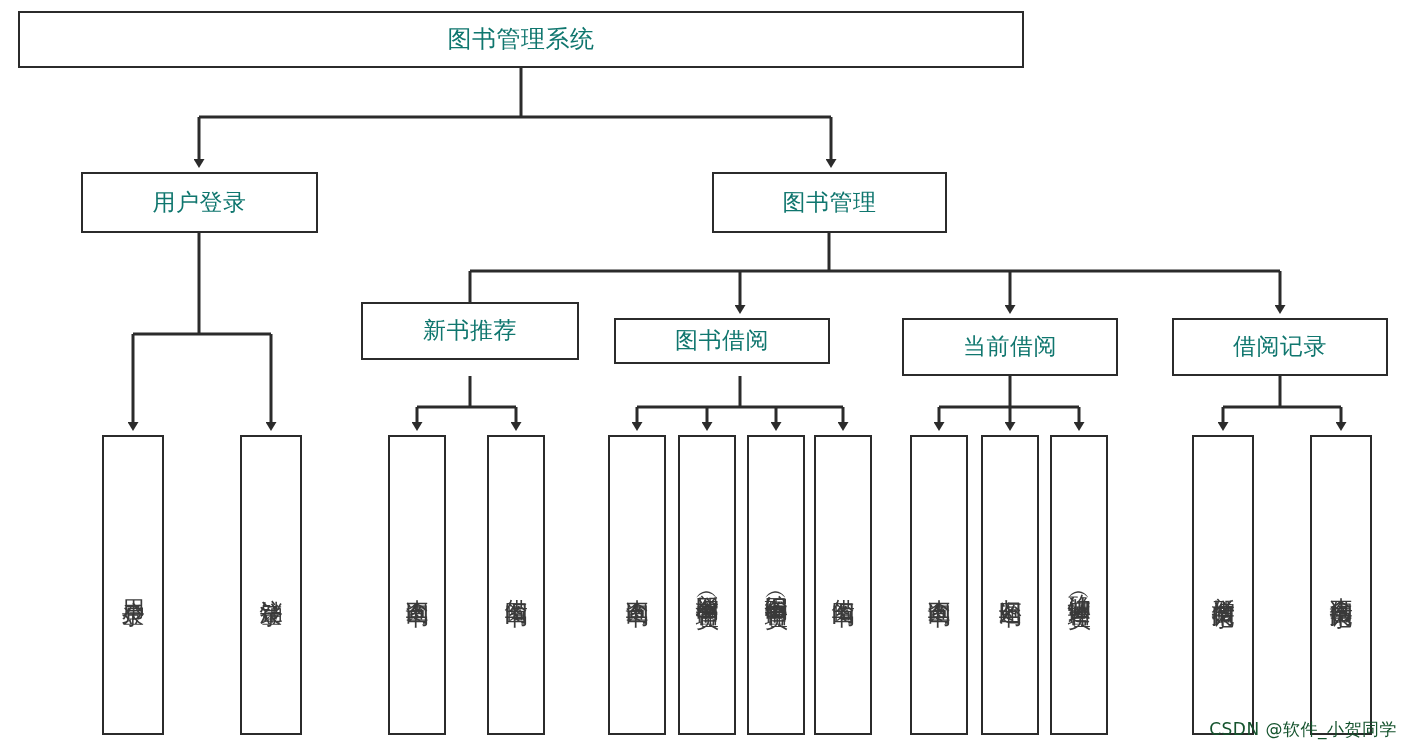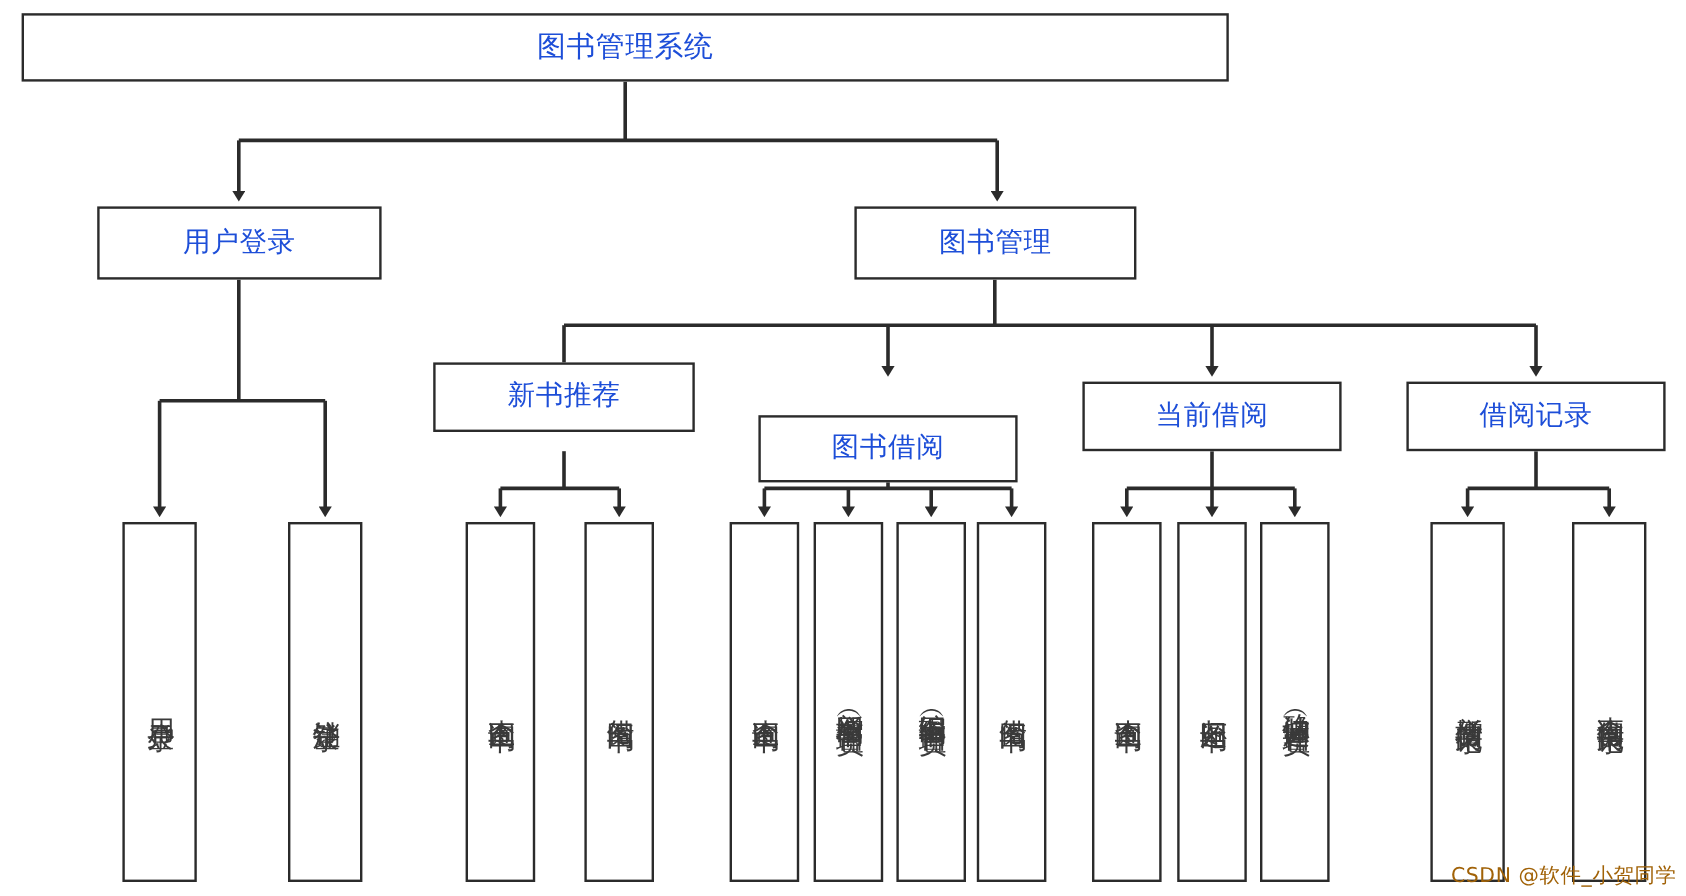--- a/index.html
+++ b/index.html
@@ -29,21 +29,21 @@
     box-sizing: border-box;
     border: 2.5px solid #2b2b2b;
     background: #ffffff;
     display: flex;
     align-items: center;
     justify-content: center;
     overflow: hidden;
   }
   .node-label-h {
     font-size: 23px;
-    color: #1d4ed8;
+    color: #0f766e;
     line-height: 1.1;
     letter-spacing: 0.5px;
     white-space: nowrap;
   }
   .node-label-v {
     font-size: 23px;
     color: #3a3a3a;
     writing-mode: vertical-rl;
     text-orientation: upright;
     line-height: 1.28;
@@ -52,21 +52,21 @@
     text-align: center;
   }
   .root .node-label-h {
     font-size: 24px;
   }
   #watermark {
     position: absolute;
     right: 8px;
     bottom: 6px;
     font-size: 17px;
-    color: #a16207;
+    color: #14532d;
     letter-spacing: 0.5px;
     white-space: nowrap;
     pointer-events: none;
   }
 </style>
 </head>
 <body>
 
 <div id="canvas">
 
@@ -127,21 +127,21 @@
   <div class="node-box" style="left:81px; top:172px; width:237px; height:61px;">
     <span class="node-label-h">用户登录</span>
   </div>
   <div class="node-box" style="left:712px; top:172px; width:235px; height:61px;justify-content:center;">
     <span class="node-label-h">图书管理</span>
   </div>
 
   <div class="node-box" style="left:361px; top:302px; width:218px; height:58px;">
     <span class="node-label-h">新书推荐</span>
   </div>
-  <div class="node-box" style="left:632px; top:318px; width:216px; height:56px;margin-top:28px;">
+  <div class="node-box" style="left:614px; top:318px; width:216px; height:46px;">
     <span class="node-label-h">图书借阅</span>
   </div>
   <div class="node-box" style="left:902px; top:318px; width:216px; height:58px;">
     <span class="node-label-h">当前借阅</span>
   </div>
   <div class="node-box" style="left:1172px; top:318px; width:216px; height:58px;">
     <span class="node-label-h">借阅记录</span>
   </div>
 
   <div class="node-box" style="left:102px; top:435px; width:62px; height:300px;">

